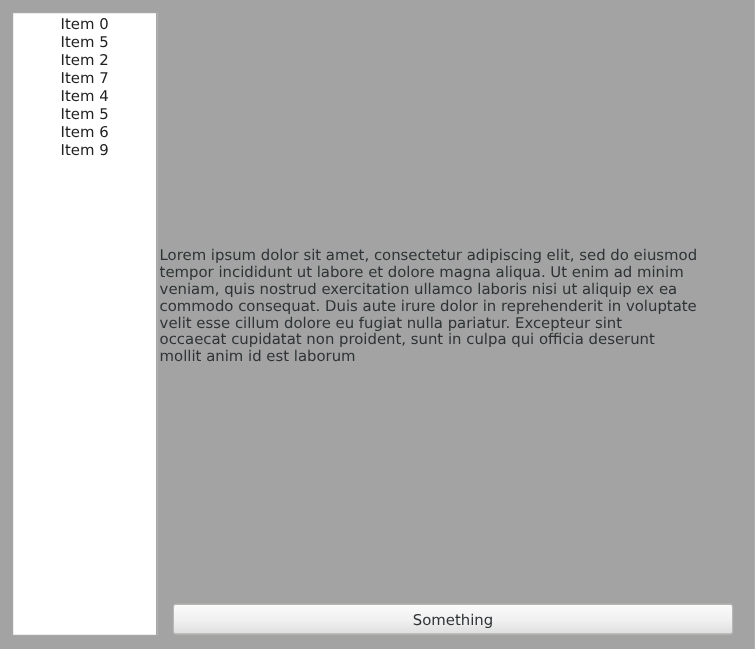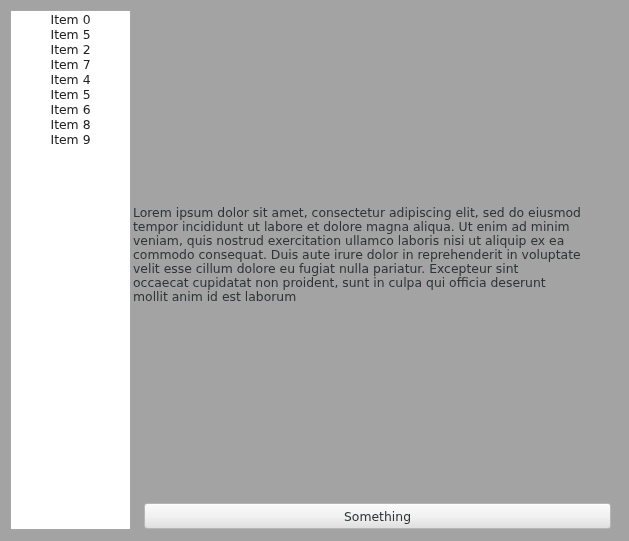--- a/index.html
+++ b/index.html
@@ -76,21 +76,20 @@
 <div class="window">
 
   <div class="listbox">
     <div class="list-item">Item 0</div>
     <div class="list-item">Item 5</div>
     <div class="list-item">Item 2</div>
     <div class="list-item">Item 7</div>
     <div class="list-item">Item 4</div>
     <div class="list-item">Item 5</div>
     <div class="list-item">Item 6</div>
-    <div class="list-item">Item 8</div>
     <div class="list-item">Item 9</div>
   </div>
 
   <div class="lorem-paragraph">Lorem ipsum dolor sit amet, consectetur adipiscing elit, sed do eiusmod
 tempor incididunt ut labore et dolore magna aliqua. Ut enim ad minim
 veniam, quis nostrud exercitation ullamco laboris nisi ut aliquip ex ea
 commodo consequat. Duis aute irure dolor in reprehenderit in voluptate
 velit esse cillum dolore eu fugiat nulla pariatur. Excepteur sint
 occaecat cupidatat non proident, sunt in culpa qui officia deserunt
 mollit anim id est laborum</div>

